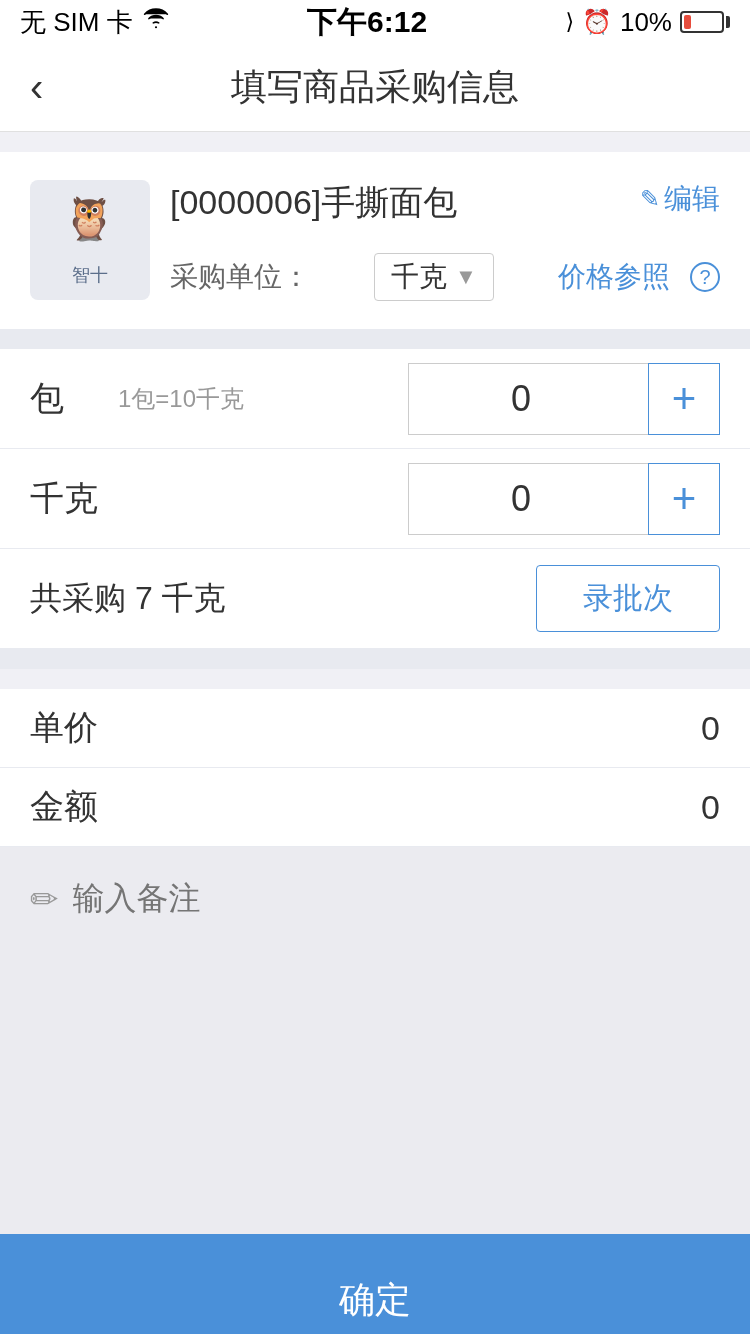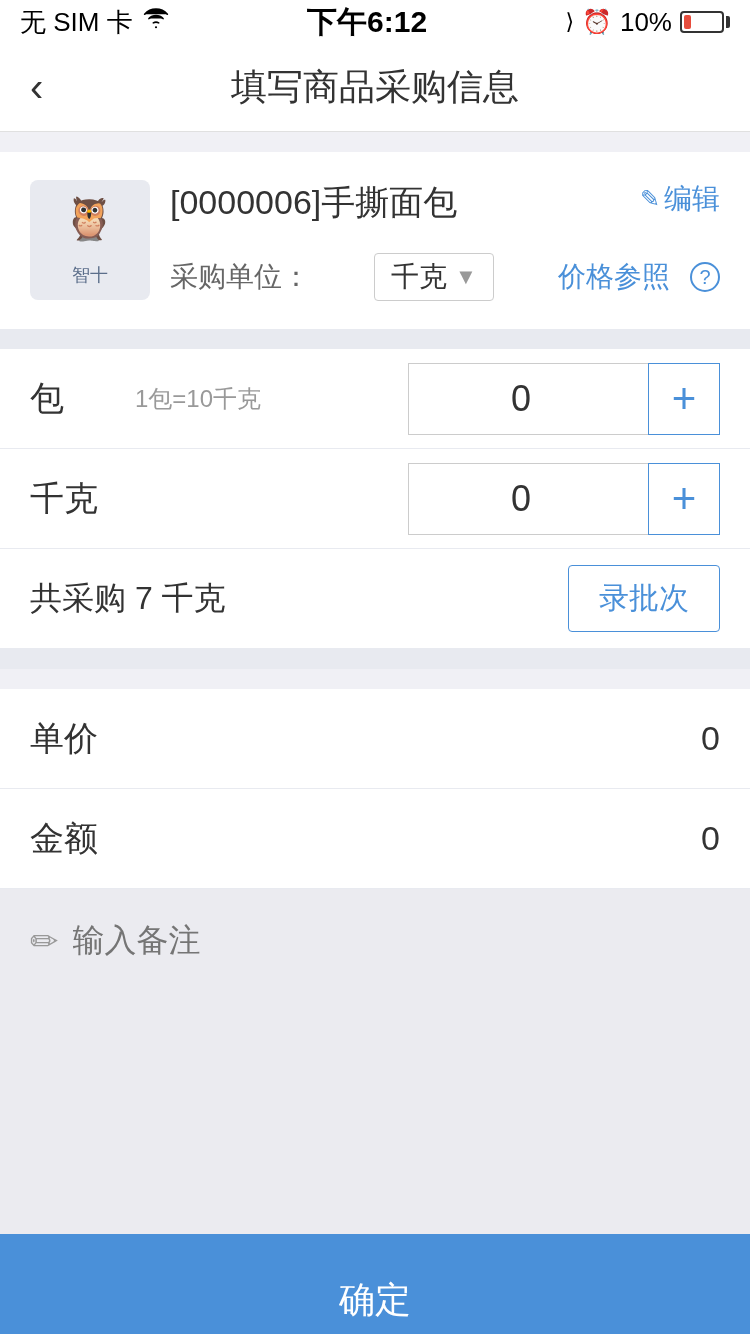--- a/index.html
+++ b/index.html
@@ -187,21 +187,21 @@
       border-bottom: 1px solid #e8eaf0;
     }
     .input-row-label {
       font-size: 34px;
       color: #333;
       min-width: 80px;
     }
     .input-row-sublabel {
       font-size: 24px;
       color: #999;
-      margin-left: 25px;
+      margin-left: 8px;
       flex: 1;
     }
     .input-control {
       display: flex;
       align-items: center;
       gap: 0;
       margin-left: auto;
     }
     .qty-input {
       width: 240px;
@@ -239,36 +239,36 @@
     }
     .summary-text {
       font-size: 32px;
       color: #333;
     }
     .batch-btn {
       border: 1px solid #4a90d9;
       color: #4a90d9;
       background: #fff;
       font-size: 30px;
-      padding: 12px 30px;
+      padding: 12px 46px;
       border-radius: 4px;
       cursor: pointer;
     }
 
     
     .info-section {
       background: #fff;
       margin-top: 20px;
     }
     .info-row {
       display: flex;
       align-items: center;
       justify-content: space-between;
       padding: 0 30px;
-      height: 100px;
+      height: 79px;
       border-bottom: 1px solid #e8eaf0;
     }
     .info-label {
       font-size: 34px;
       color: #333;
     }
     .info-value {
       font-size: 34px;
       color: #333;
     }

